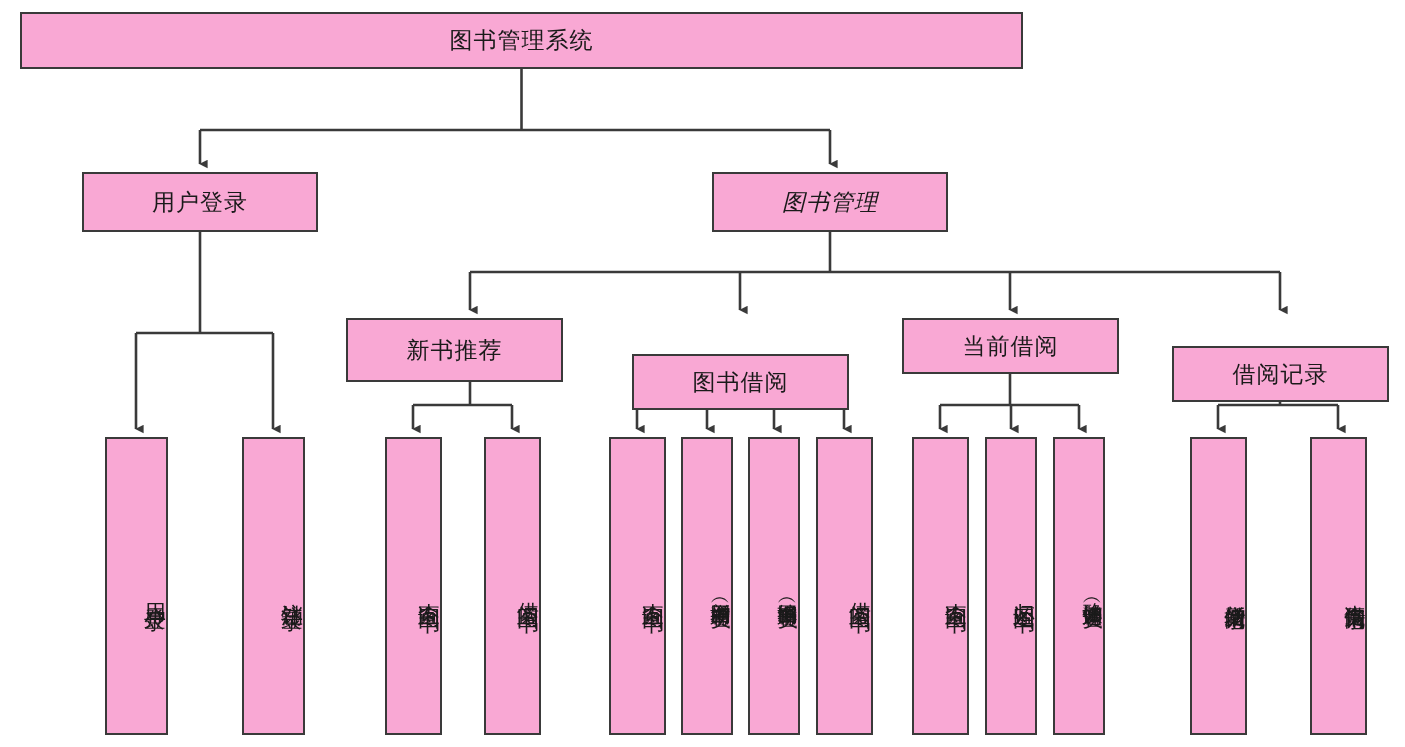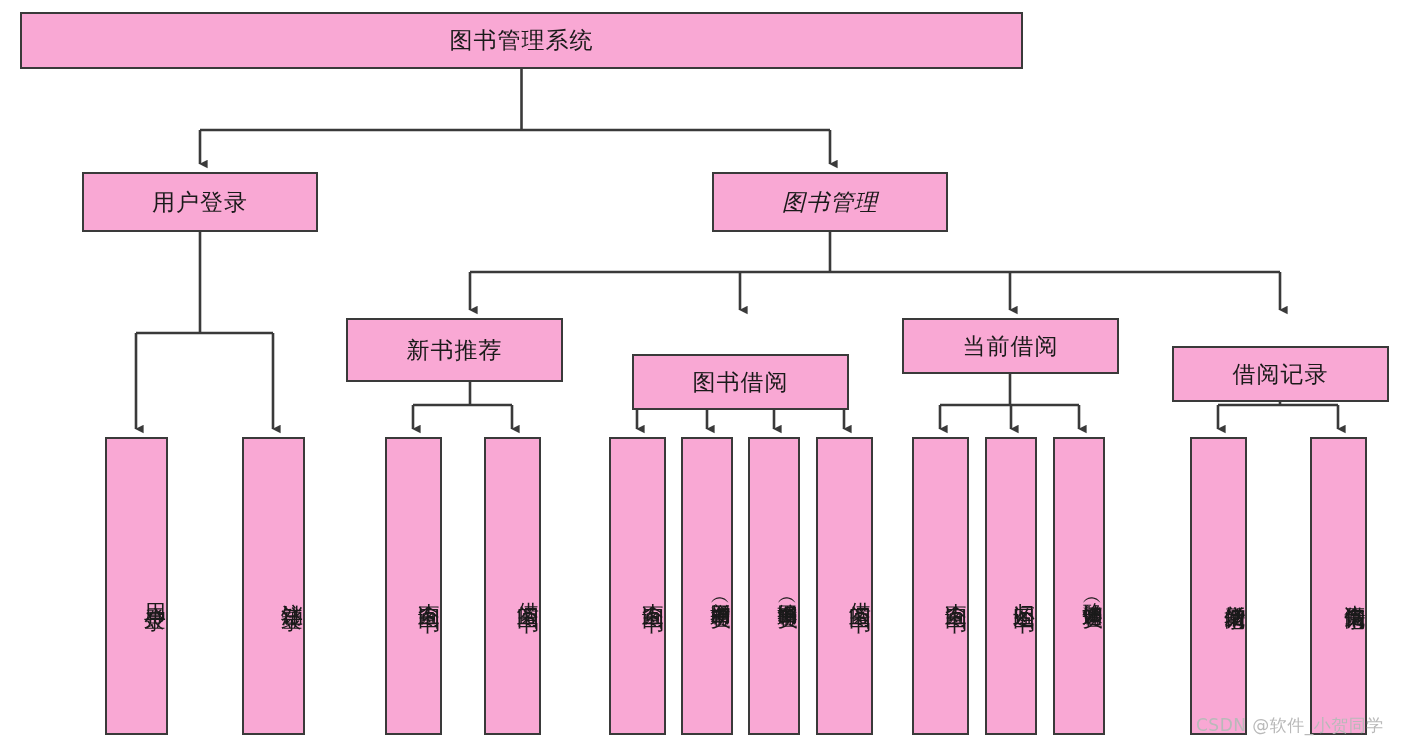--- a/index.html
+++ b/index.html
@@ -180,17 +180,14 @@
     <span class="vtext">确认归还（管理员）</span>
   </div>
 
   <div class="node vertical" style="left:1190px; top:437px; width:57px; height:298px; font-size:21px; letter-spacing:1px;">
     <span class="vtext">新增借阅记录</span>
   </div>
   <div class="node vertical" style="left:1310px; top:437px; width:57px; height:298px; font-size:21px; letter-spacing:1px;">
     <span class="vtext">查询借阅记录</span>
   </div>
 
-  <div class="watermark" style="left:1196px; top:714px;">
-    <span>CSDN @软件_小贺同学</span>
-  </div>
 
 </div>
 
 </body></html>

